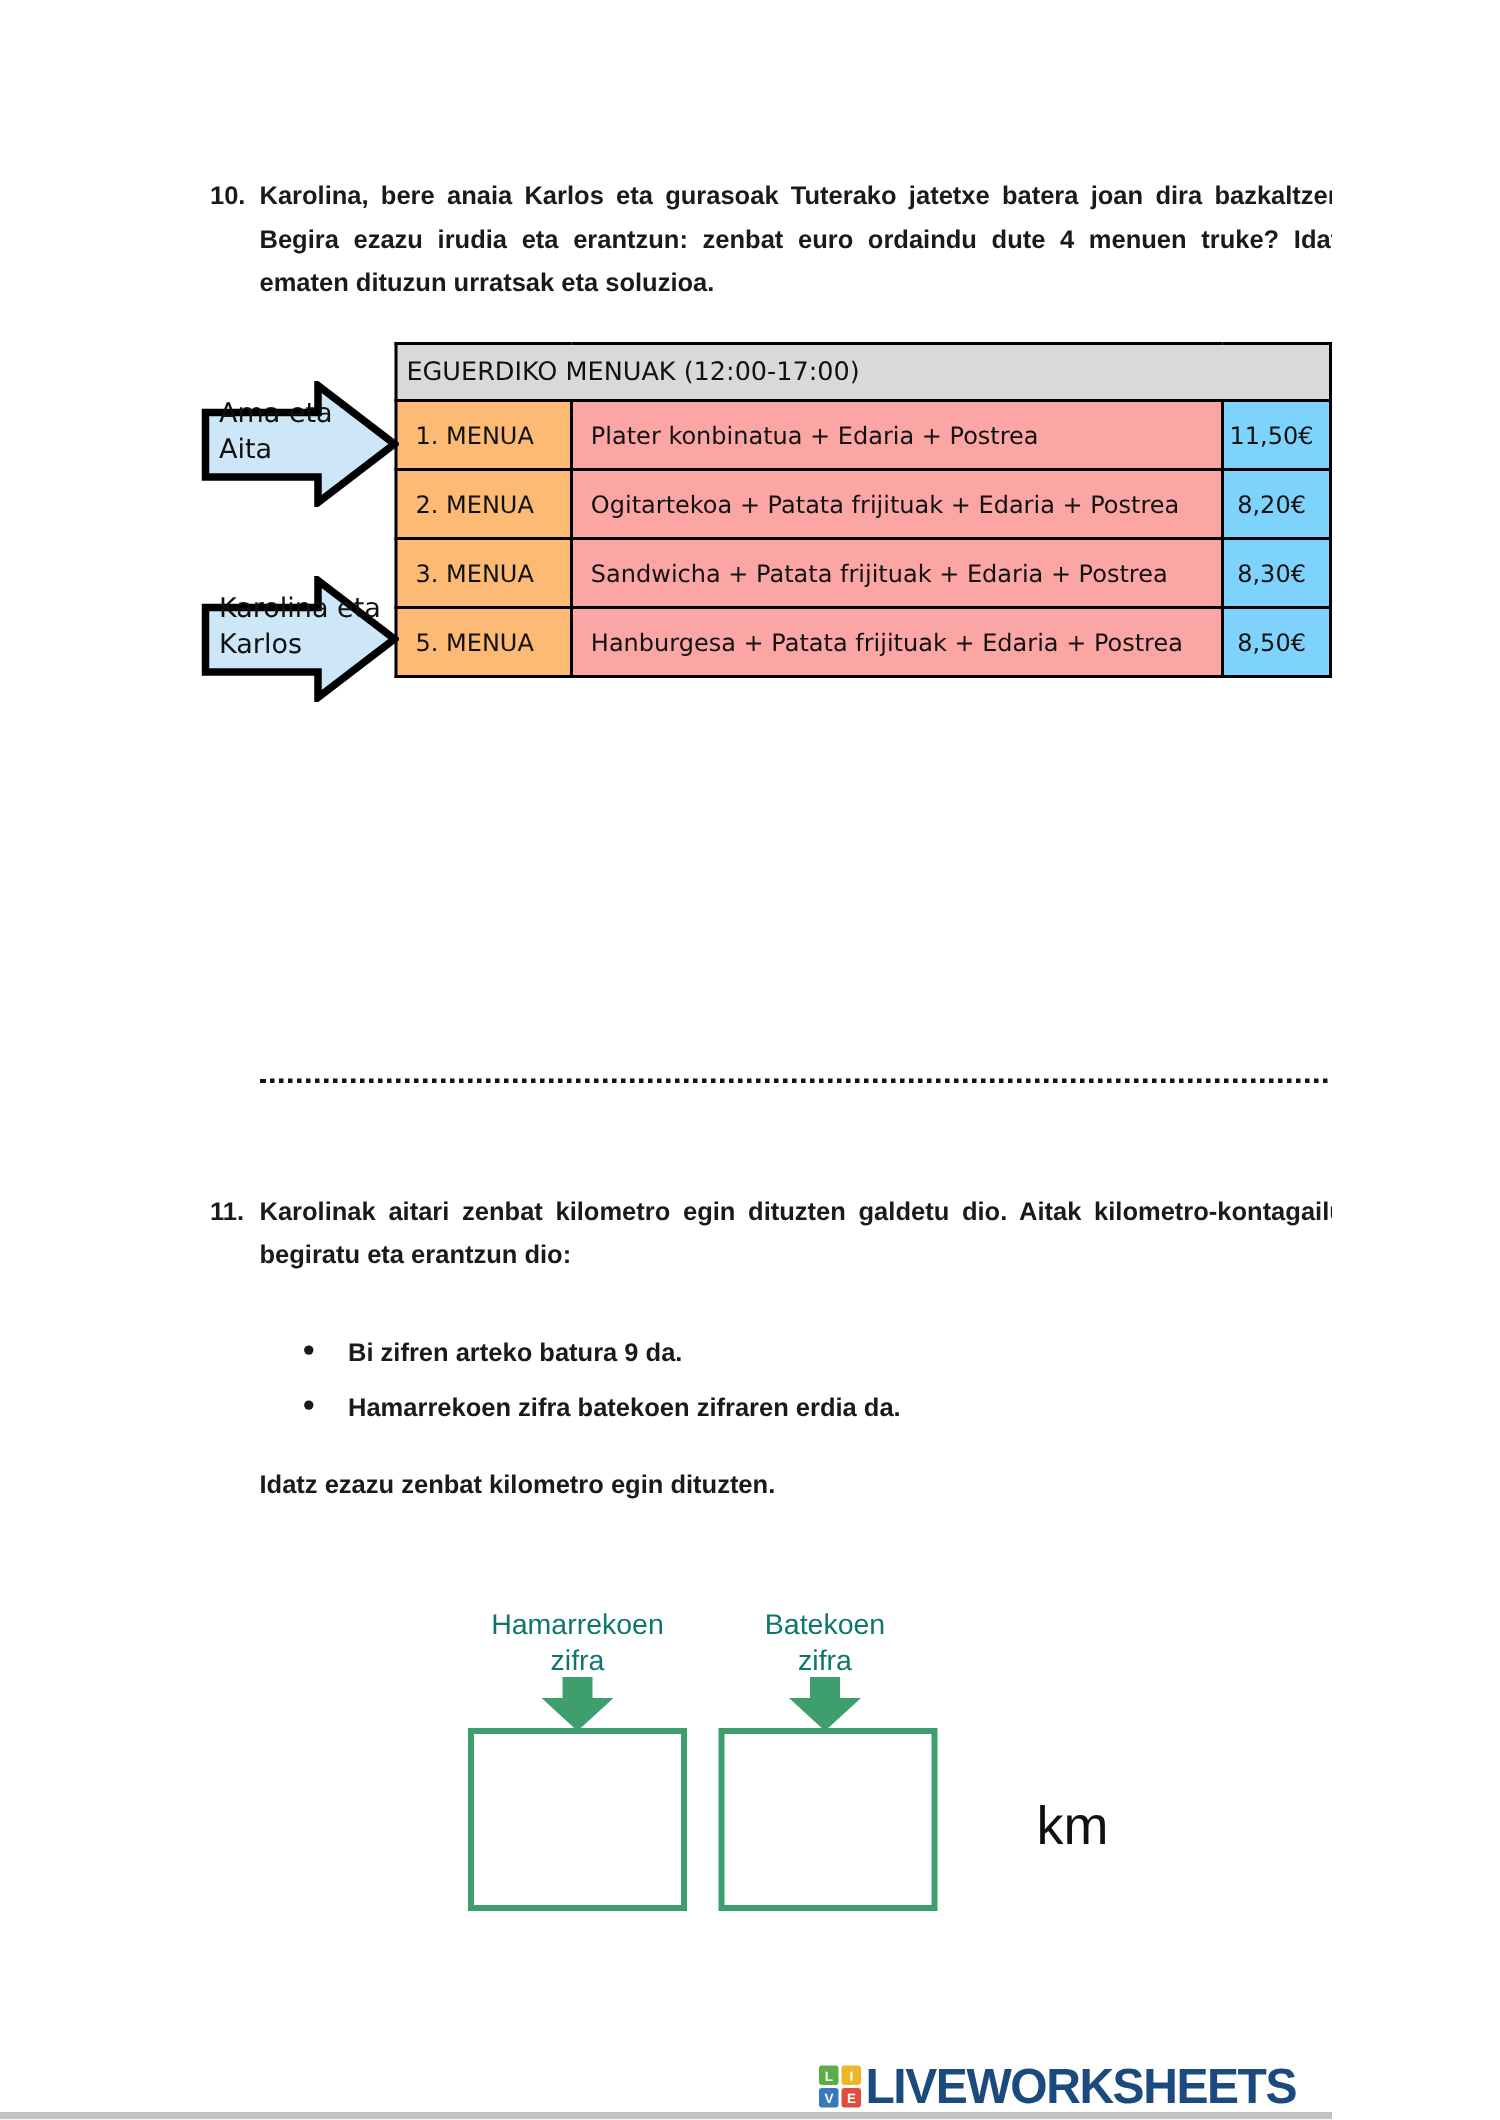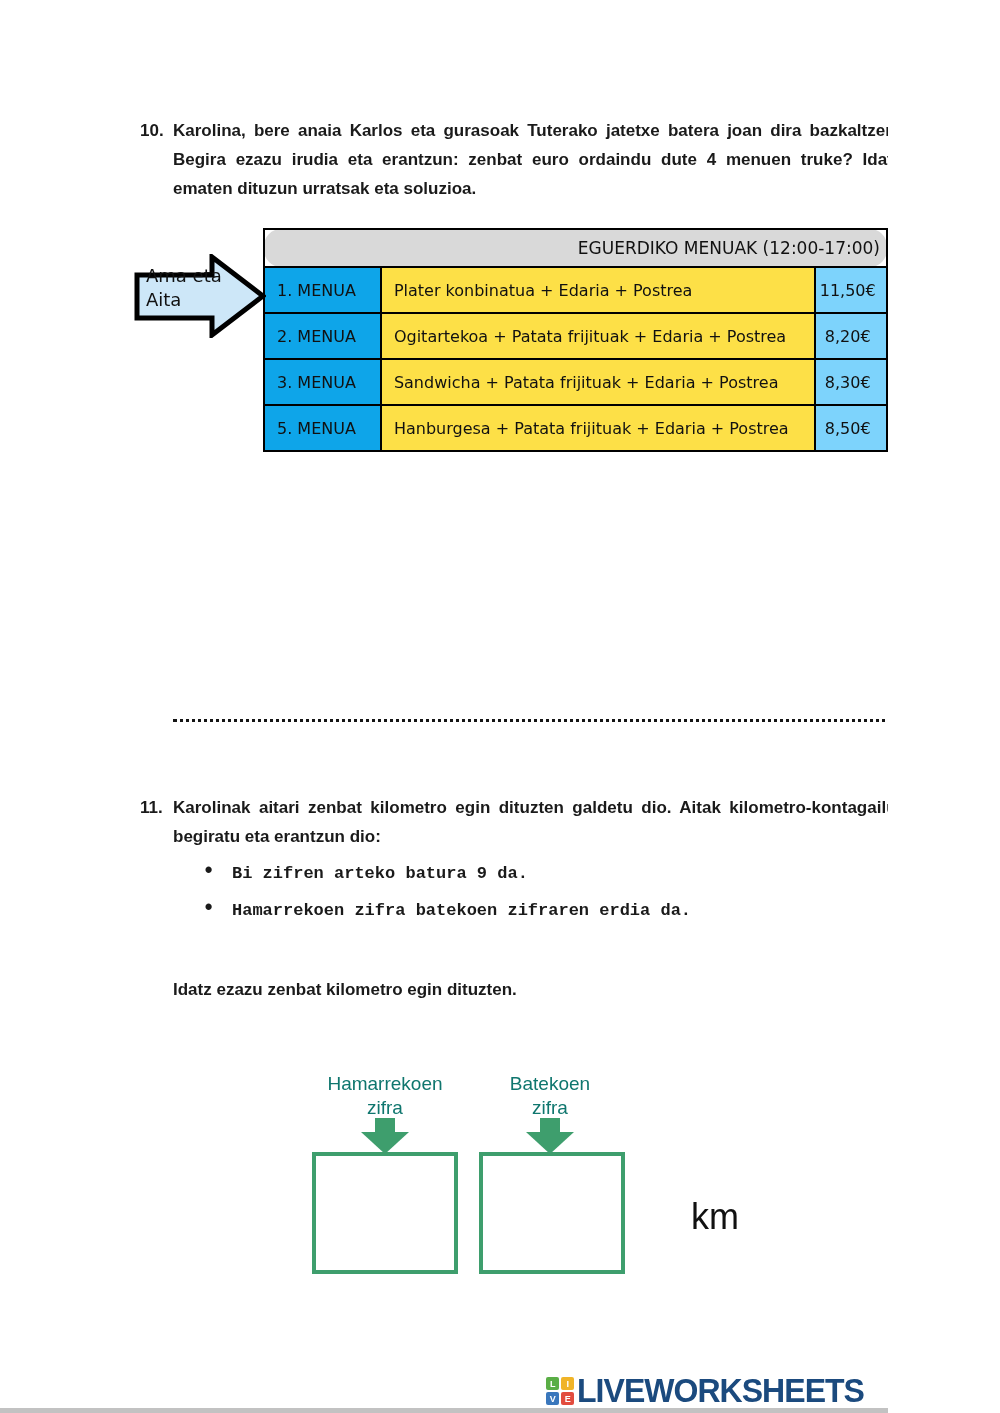--- a/index.html
+++ b/index.html
@@ -24,25 +24,25 @@
     position: absolute; left: 263px; top: 228px;
     border-collapse: collapse;
     font-family: "DejaVu Sans", sans-serif;
     font-size: 16px; color: #111;
   }
   .menu-table td, .menu-table th {
     border: 2px solid #000;
   }
   .menu-table th {
     background: #d9d9d9; height: 38px; font-weight: normal;
-    font-size: 17px; text-align: right; padding: 2px 6px; border-radius: 17px;
+    font-size: 17px; text-align: left; padding: 2px 6px;
   }
   .menu-table td { height: 46px; }
-  .cell-menu  { background: #0ea5e9; width: 120px; padding-left: 12px; }
-  .cell-desc  { background: #fde047; width: 457px; padding-left: 12px; }
+  .cell-menu  { background: #fdba74; width: 120px; padding-left: 12px; }
+  .cell-desc  { background: #fca5a5; width: 457px; padding-left: 12px; }
   .cell-price { background: #7dd3fc; width: 72px; text-align: center; padding-right: 7px; margin-left: 24px; }
 
   
   .block-arrow { position: absolute; width: 132px; height: 84px; }
   .block-arrow svg { position: absolute; left: 0; top: 0; }
   .arrow-label {
     position: absolute; left: 12px; top: 10px;
     font-family: "DejaVu Sans", sans-serif; font-size: 18px;
     line-height: 24px; color: #111; white-space: nowrap;
   }
@@ -50,21 +50,21 @@
   #arrow2 { left: 134px; top: 384px; }
 
   
   .dotted-line {
     position: absolute; left: 173px; top: 706px; width: 720px; height: 16px;
     border-bottom: 3px dotted #141414;
   }
 
   
   .q11 { position: absolute; left: 140px; top: 793px; width: 766px; display: flex; }
-  .bullets { position: absolute; left: 200px; top: 862px; width: 600px; list-style: none; font-family: Liberation Mono, monospace; }
+  .bullets { position: absolute; left: 200px; top: 890px; width: 600px; list-style: none; }
   .bullets li {
     font-weight: bold; font-size: 17px; line-height: 23px; margin-bottom: 14px;
     padding-left: 32px; position: relative;
   }
   .bullets li::before {
     content: "•"; position: absolute; left: 2px; top: -2px; font-size: 22px;
   }
   .q11-instruction {
     position: absolute; left: 173px; top: 980px;
     font-weight: bold; font-size: 17px;
@@ -158,20 +158,31 @@
       <svg width="132" height="84" viewBox="0 0 132 84">
         <polygon points="3,21 78,21 78,3 129,42 78,81 78,64 3,64" fill="#cde7f8" stroke="#000" stroke-width="5" stroke-linejoin="miter"></polygon>
       </svg>
     </span>
     <div class="arrow-label">
       <div>Ama eta</div>
       <div>Aita</div>
     </div>
   </div>
 
+  <div class="block-arrow" id="arrow2">
+    <span>
+      <svg width="132" height="84" viewBox="0 0 132 84">
+        <polygon points="3,21 78,21 78,3 129,42 78,81 78,64 3,64" fill="#cde7f8" stroke="#000" stroke-width="5" stroke-linejoin="miter"></polygon>
+      </svg>
+    </span>
+    <div class="arrow-label">
+      <div>Karolina eta</div>
+      <div>Karlos</div>
+    </div>
+  </div>
 
   <div class="dotted-line"></div>
 
   <div class="q11">
     <div class="q-num">11.</div>
     <div class="q-text">Karolinak aitari zenbat kilometro egin dituzten galdetu dio.  Aitak kilometro-kontagailua begiratu eta erantzun dio:</div>
   </div>
 
   <ul class="bullets">
     <li>Bi zifren arteko batura 9 da.</li>

